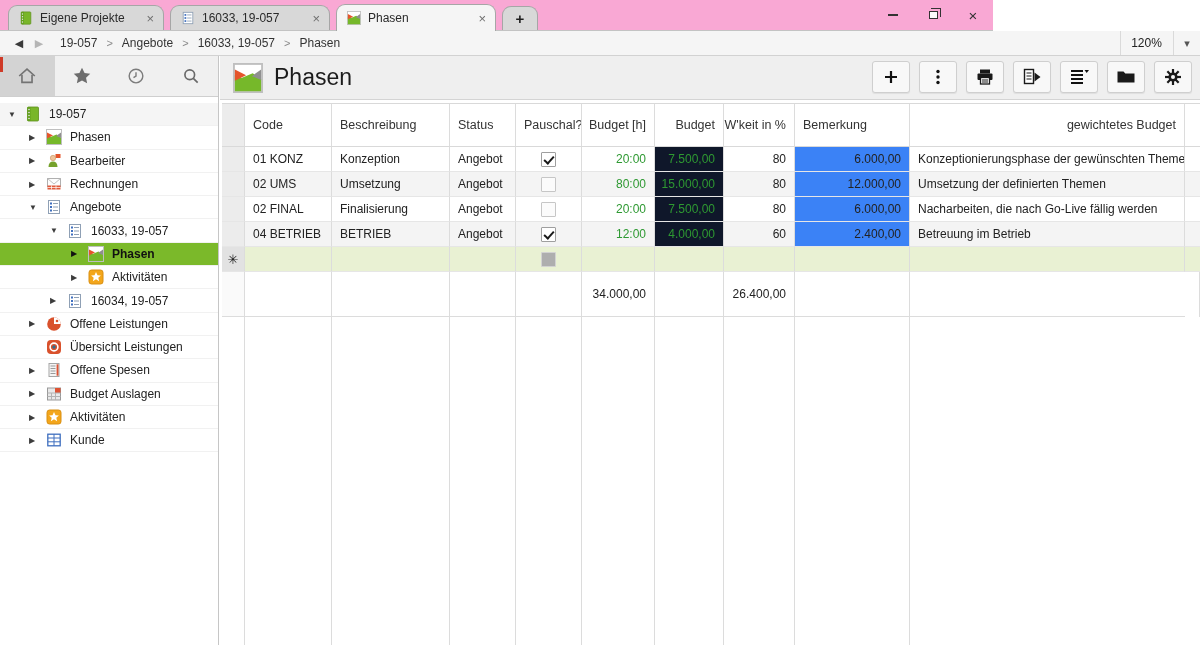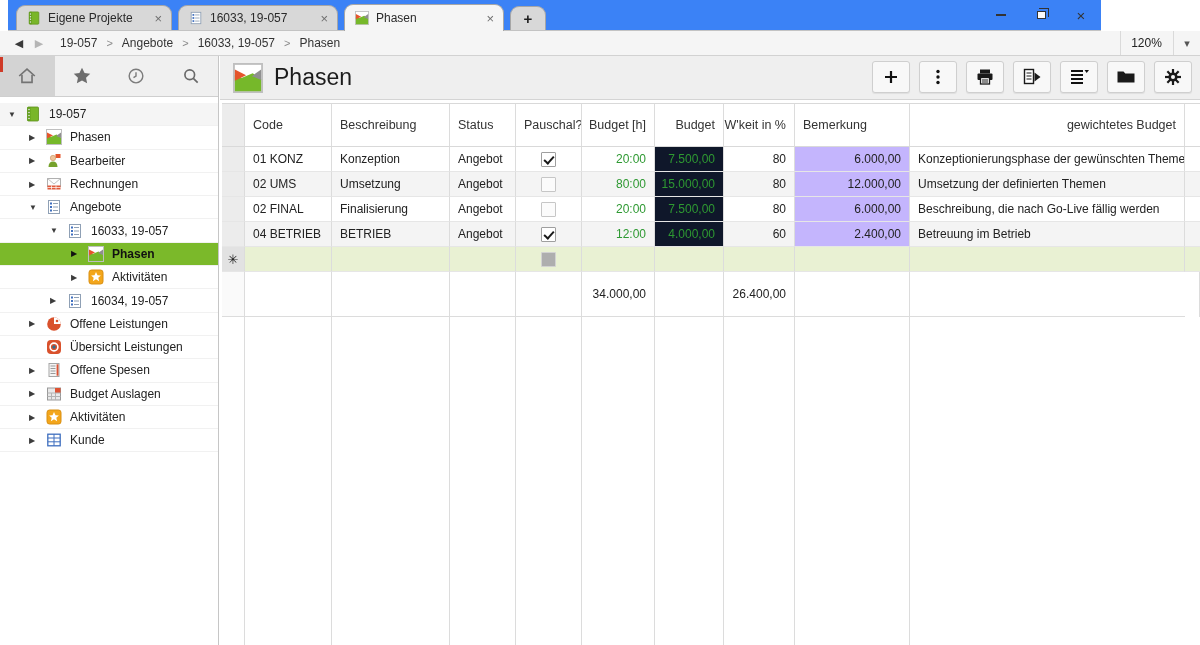--- a/index.html
+++ b/index.html
@@ -1,20 +1,20 @@
 <!DOCTYPE html>
 <html><head>
 <meta charset="utf-8">
 <style>
   *{box-sizing:border-box;margin:0;padding:0}
   html,body{width:1200px;height:645px;overflow:hidden}
   body{position:relative;font-family:"Liberation Sans",sans-serif;font-size:12px;color:#222;background:#fff}
 
   
-  .titlebar{position:absolute;left:8px;top:0;width:1093px;height:31px;background:#3b82f6;border-bottom:1px solid #c3c3c3}
+  .titlebar{position:absolute;left:0;top:0;width:993px;height:31px;background:#f9a8d4;border-bottom:1px solid #c3c3c3}
   .tabs{display:flex;align-items:flex-end;height:30px;padding-left:8px}
   .tab{height:25px;display:flex;align-items:center;padding:0 9px 0 10px;background:#d8d8d8;border:1px solid #a6a6a6;border-bottom:none;border-radius:9px 9px 0 0;margin-right:6px;cursor:default}
   .tab.active{background:#f5f5f5;height:27px;position:relative;z-index:3;margin-bottom:-1px}
   .tab .ticon14{width:14px;height:14px;margin-right:7px;flex:none}
   .tab .lbl{white-space:nowrap;color:#2a2a2a;overflow:hidden;text-overflow:ellipsis}
   .tab .x{margin-left:auto;padding-left:10px;color:#6f6f6f;font-size:13px;line-height:1}
   .plus-tab{height:24px;width:36px;background:#d8d8d8;border:1px solid #a6a6a6;border-bottom:none;border-radius:9px 9px 0 0;display:flex;align-items:center;justify-content:center;font-size:15px;font-weight:bold;color:#1e1e1e}
   .wc{position:absolute;right:0;top:0;height:30px;display:flex;align-items:center}
   .wcb{width:40px;height:30px;display:flex;align-items:center;justify-content:center;color:#333}
   .min-glyph{width:10px;height:2px;background:#333}
@@ -57,21 +57,21 @@
   .grid{position:absolute;left:222px;top:103px;width:978px;height:542px;display:grid;
         grid-template-columns:23px 87px 118px 66px 66px 73px 69px 71px 115px 275px 15px;
         grid-template-rows:44px 25px 25px 25px 25px 25px 45px 1fr;background:#fff}
   .td{border-right:1px solid #dcdcdc;border-bottom:1px solid #e6e6e6;display:flex;align-items:center;padding:0 8px;white-space:nowrap;overflow:hidden;font-size:12px;color:#222}
   .th{border-top:1px solid #d9d9d9;border-bottom:1px solid #d9d9d9;color:#333;font-size:12.5px;background:#fff}
   .r{justify-content:flex-end}
   .c{justify-content:center;padding:0}
   .sel-col{background:#ececec;padding:0;justify-content:center}
   .stripe{background:#f4f4f4}
   .bgblue{background:#0f172a}
-  .bgyellow{background:#c4b5fd}
+  .bgyellow{background:#3b82f6}
   .green{color:#2e9932}
   .newrow{background:#e9f1d3}
   .newsel{background:#e2e2e2;color:#222;font-size:13px}
   .totcell{background:#fff;border-bottom:1px solid #dcdcdc}
   .totsel{background:#fafafa;border-bottom:1px solid #dcdcdc}
   .fc{border-right:1px solid #dcdcdc}
   .last{border-right:none}
   .cb{width:15px;height:15px;background:#fff;border:1px solid #9f9f9f;border-radius:1px;position:relative;flex:none}
   .cb.checked::after{content:"";position:absolute;left:4px;top:1px;width:4px;height:8px;border-right:2px solid #1a1a1a;border-bottom:2px solid #1a1a1a;transform:rotate(42deg)}
   .cb.un{background:#fbfbfb;border-color:#c6c6c6}
@@ -455,21 +455,21 @@
   <div class="td">02 FINAL</div>
   <div class="td">Finalisierung</div>
   <div class="td">Angebot</div>
   <div class="td c">
       <span class="cb un"></span>
     </div>
   <div class="td r green">20:00</div>
   <div class="td r green bgblue">7.500,00</div>
   <div class="td r">80</div>
   <div class="td r bgyellow">6.000,00</div>
-  <div class="td">Beschreibung, die nach Go-Live fällig werden</div>
+  <div class="td">Nacharbeiten, die nach Go-Live fällig werden</div>
   <div class="td last"></div>
 
   <div class="td sel-col"></div>
   <div class="td stripe">04 BETRIEB</div>
   <div class="td stripe">BETRIEB</div>
   <div class="td stripe">Angebot</div>
   <div class="td c stripe">
       <span class="cb checked"></span>
     </div>
   <div class="td r green stripe">12:00</div>

